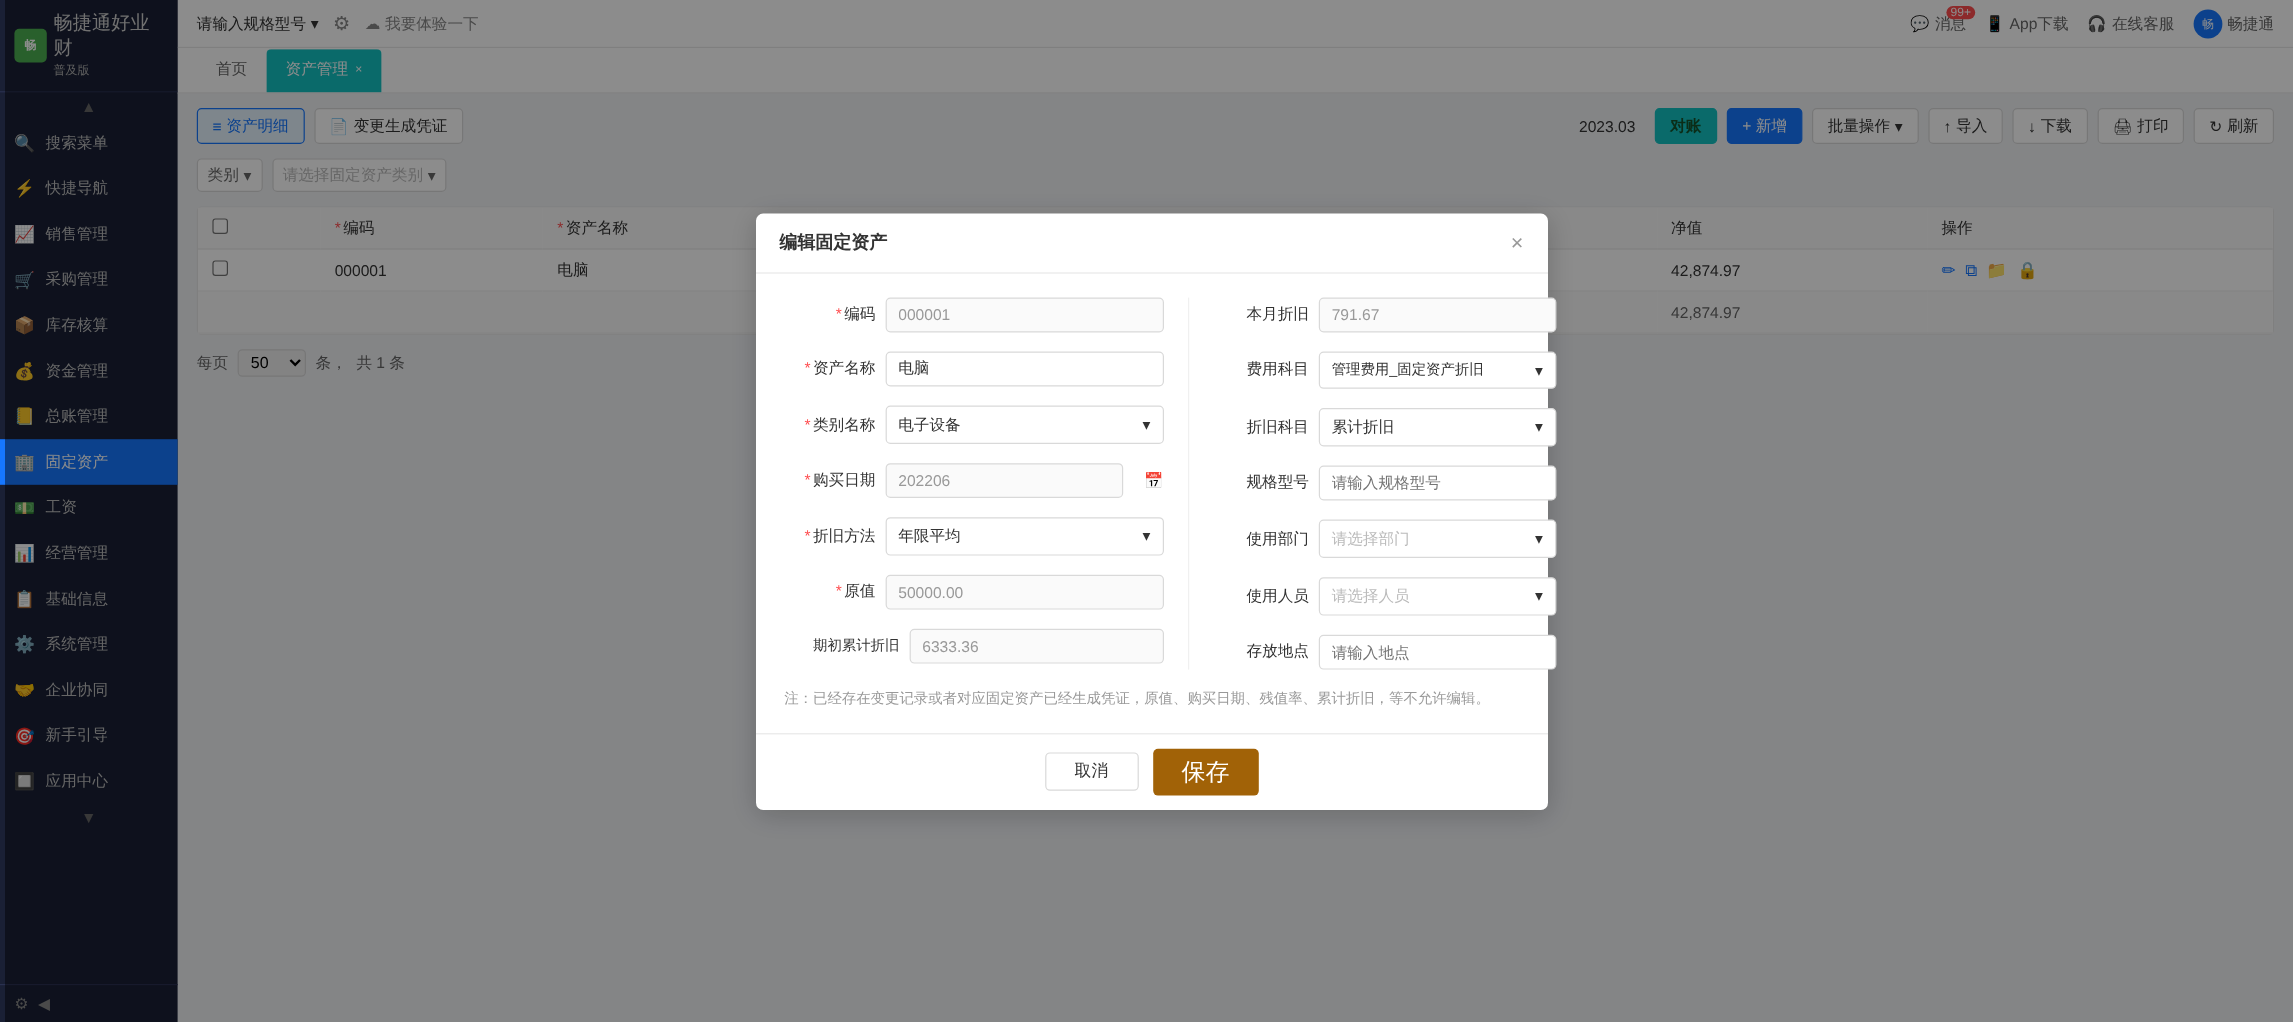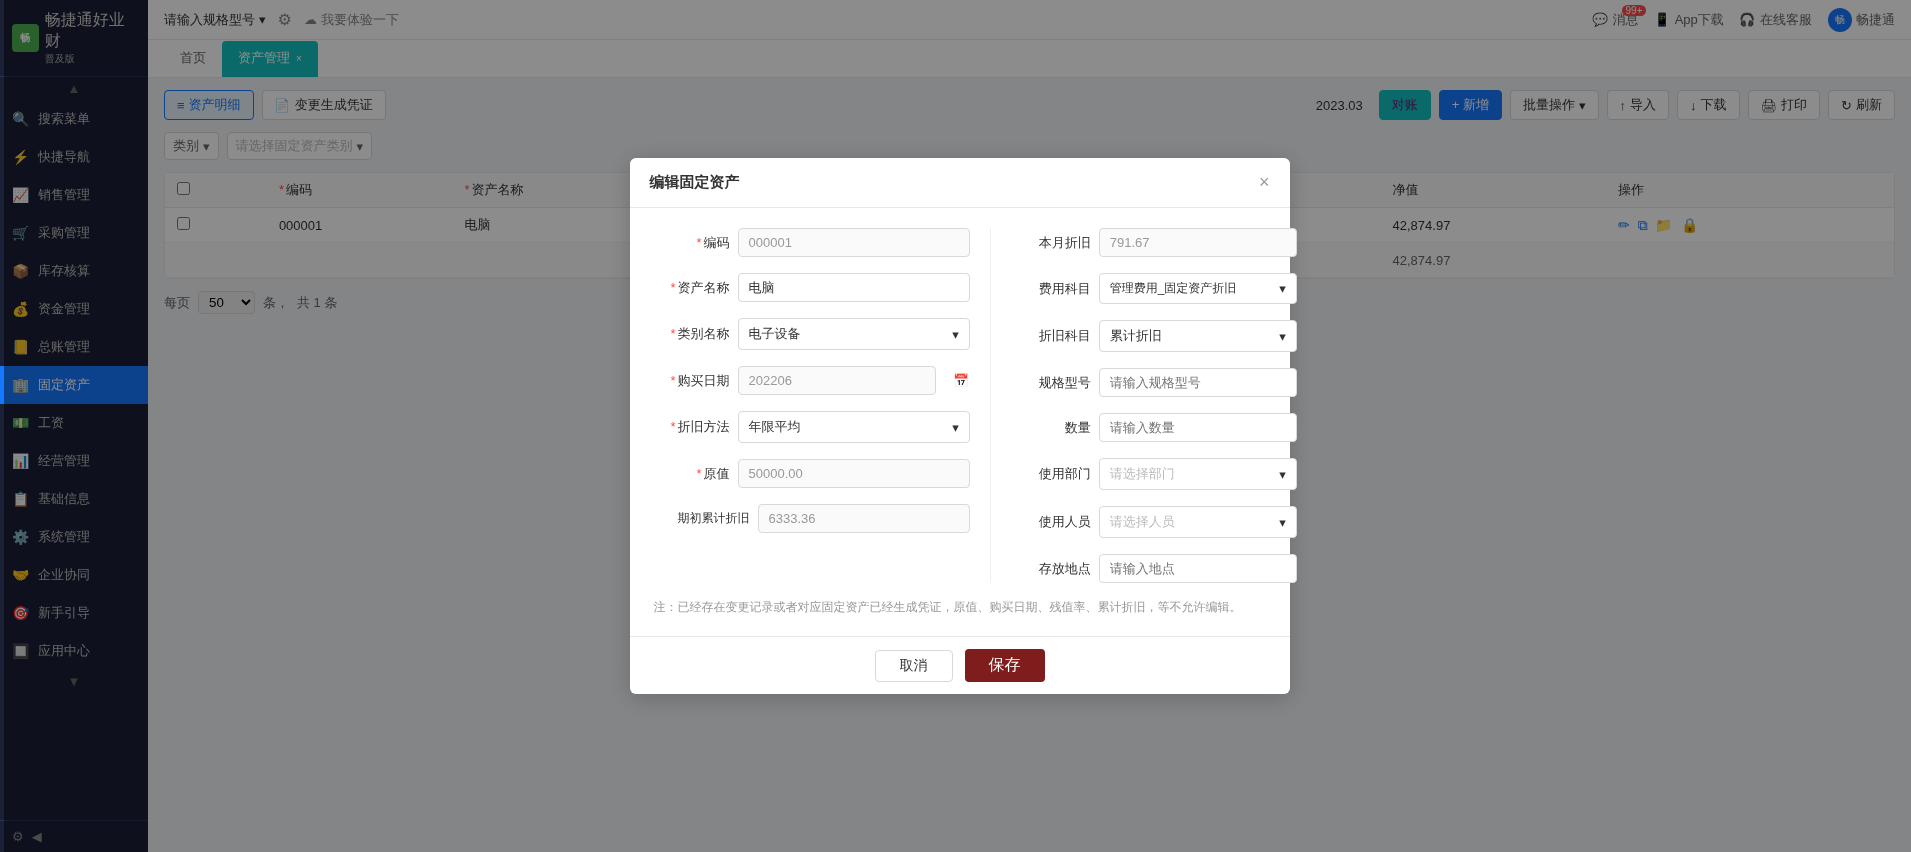--- a/index.html
+++ b/index.html
@@ -38,21 +38,21 @@
     .tab-close { font-size: 10px; color: #fff; cursor: pointer; }
 
     
     .content { flex: 1; overflow: auto; padding: 12px 16px; position: relative; }
 
     
     .toolbar { display: flex; align-items: center; gap: 8px; margin-bottom: 12px; }
     .toolbar-btn { padding: 5px 12px; border: 1px solid #d9d9d9; background: #fff; border-radius: 4px; cursor: pointer; font-size: 13px; color: #333; display: flex; align-items: center; gap: 4px; }
     .toolbar-btn.active { background: #e6f4ff; border-color: #1677ff; color: #1677ff; }
     .toolbar-btn.primary { background: #1677ff; color: #fff; border-color: #1677ff; }
-    .toolbar-btn.success { background: #13c2c2; color: #701a75; border-color: #13c2c2; }
+    .toolbar-btn.success { background: #13c2c2; color: #14532d; border-color: #13c2c2; font-weight: bold; }
     .toolbar-right { margin-left: auto; display: flex; align-items: center; gap: 8px; }
     .toolbar-date { font-size: 13px; color: #333; margin-right: 8px; }
 
     
     .filter-row { display: flex; align-items: center; gap: 8px; margin-bottom: 12px; }
     .filter-select { padding: 4px 8px; border: 1px solid #d9d9d9; border-radius: 4px; background: #fff; cursor: pointer; display: flex; align-items: center; gap: 4px; font-size: 13px; color: #666; }
 
     
     .table-wrap { background: #fff; border-radius: 4px; border: 1px solid #e8e8e8; }
     table { width: 100%; border-collapse: collapse; }
@@ -79,21 +79,21 @@
     .form-select { flex: 1; padding: 6px 10px; border: 1px solid #d9d9d9; border-radius: 4px; font-size: 13px; color: #333; cursor: pointer; display: flex; align-items: center; justify-content: space-between; background: #fff; }
     .form-select-placeholder { color: #bbb; }
     .form-input-group { display: flex; align-items: center; gap: 18px; flex: 1; }
     .form-input-group input { padding: 6px 10px; border: 1px solid #d9d9d9; border-radius: 4px; font-size: 13px; outline: none; }
     .form-input-group input.short { width: 50px; text-align: center; }
     .form-input-group input.pct { width: 60px; text-align: right; }
     .form-input-group span { color: #666; font-size: 13px; }
     .note-text { font-size: 12px; color: #999; padding: 8px 0; grid-column: 1 / -1; margin-top: 8px; }
     .modal-footer { padding: 12px 20px; border-top: 1px solid #e8e8e8; display: flex; align-items: center; justify-content: center; gap: 12px; }
     .btn-cancel { padding: 6px 24px; border: 1px solid #d9d9d9; background: #fff; border-radius: 4px; cursor: pointer; font-size: 14px; color: #333; }
-    .btn-save { padding: 6px 24px; border: none; background: #7f1d1d; color: #fff; border-radius: 4px; cursor: pointer; font-size: 16px; }
+    .btn-save { padding: 6px 24px; border: none; background: #a16207; color: #fff; border-radius: 4px; cursor: pointer; font-size: 20px; }
 
     
     .subtotal-row { background: #fafafa; }
     .subtotal-row td { color: #666; }
 
     
     .pagination { display: flex; align-items: center; gap: 8px; padding: 12px 0; font-size: 13px; color: #666; }
     .page-select { padding: 2px 6px; border: 1px solid #d9d9d9; border-radius: 4px; }
   </style>
 </head>
@@ -410,24 +410,20 @@
               <span>累计折旧</span>
               <span>▾</span>
             </div>
           </div>
 
           <div class="form-row">
             <span class="form-label">规格型号</span>
             <input class="form-input" type="text" placeholder="请输入规格型号" style="">
           </div>
 
-          <div class="form-row">
-            <span class="form-label">数量</span>
-            <input class="form-input" type="text" placeholder="请输入数量" style="">
-          </div>
 
           <div class="form-row">
             <span class="form-label">使用部门</span>
             <div class="form-select">
               <span class="form-select-placeholder">请选择部门</span>
               <span>▾</span>
             </div>
           </div>
 
           <div class="form-row">

